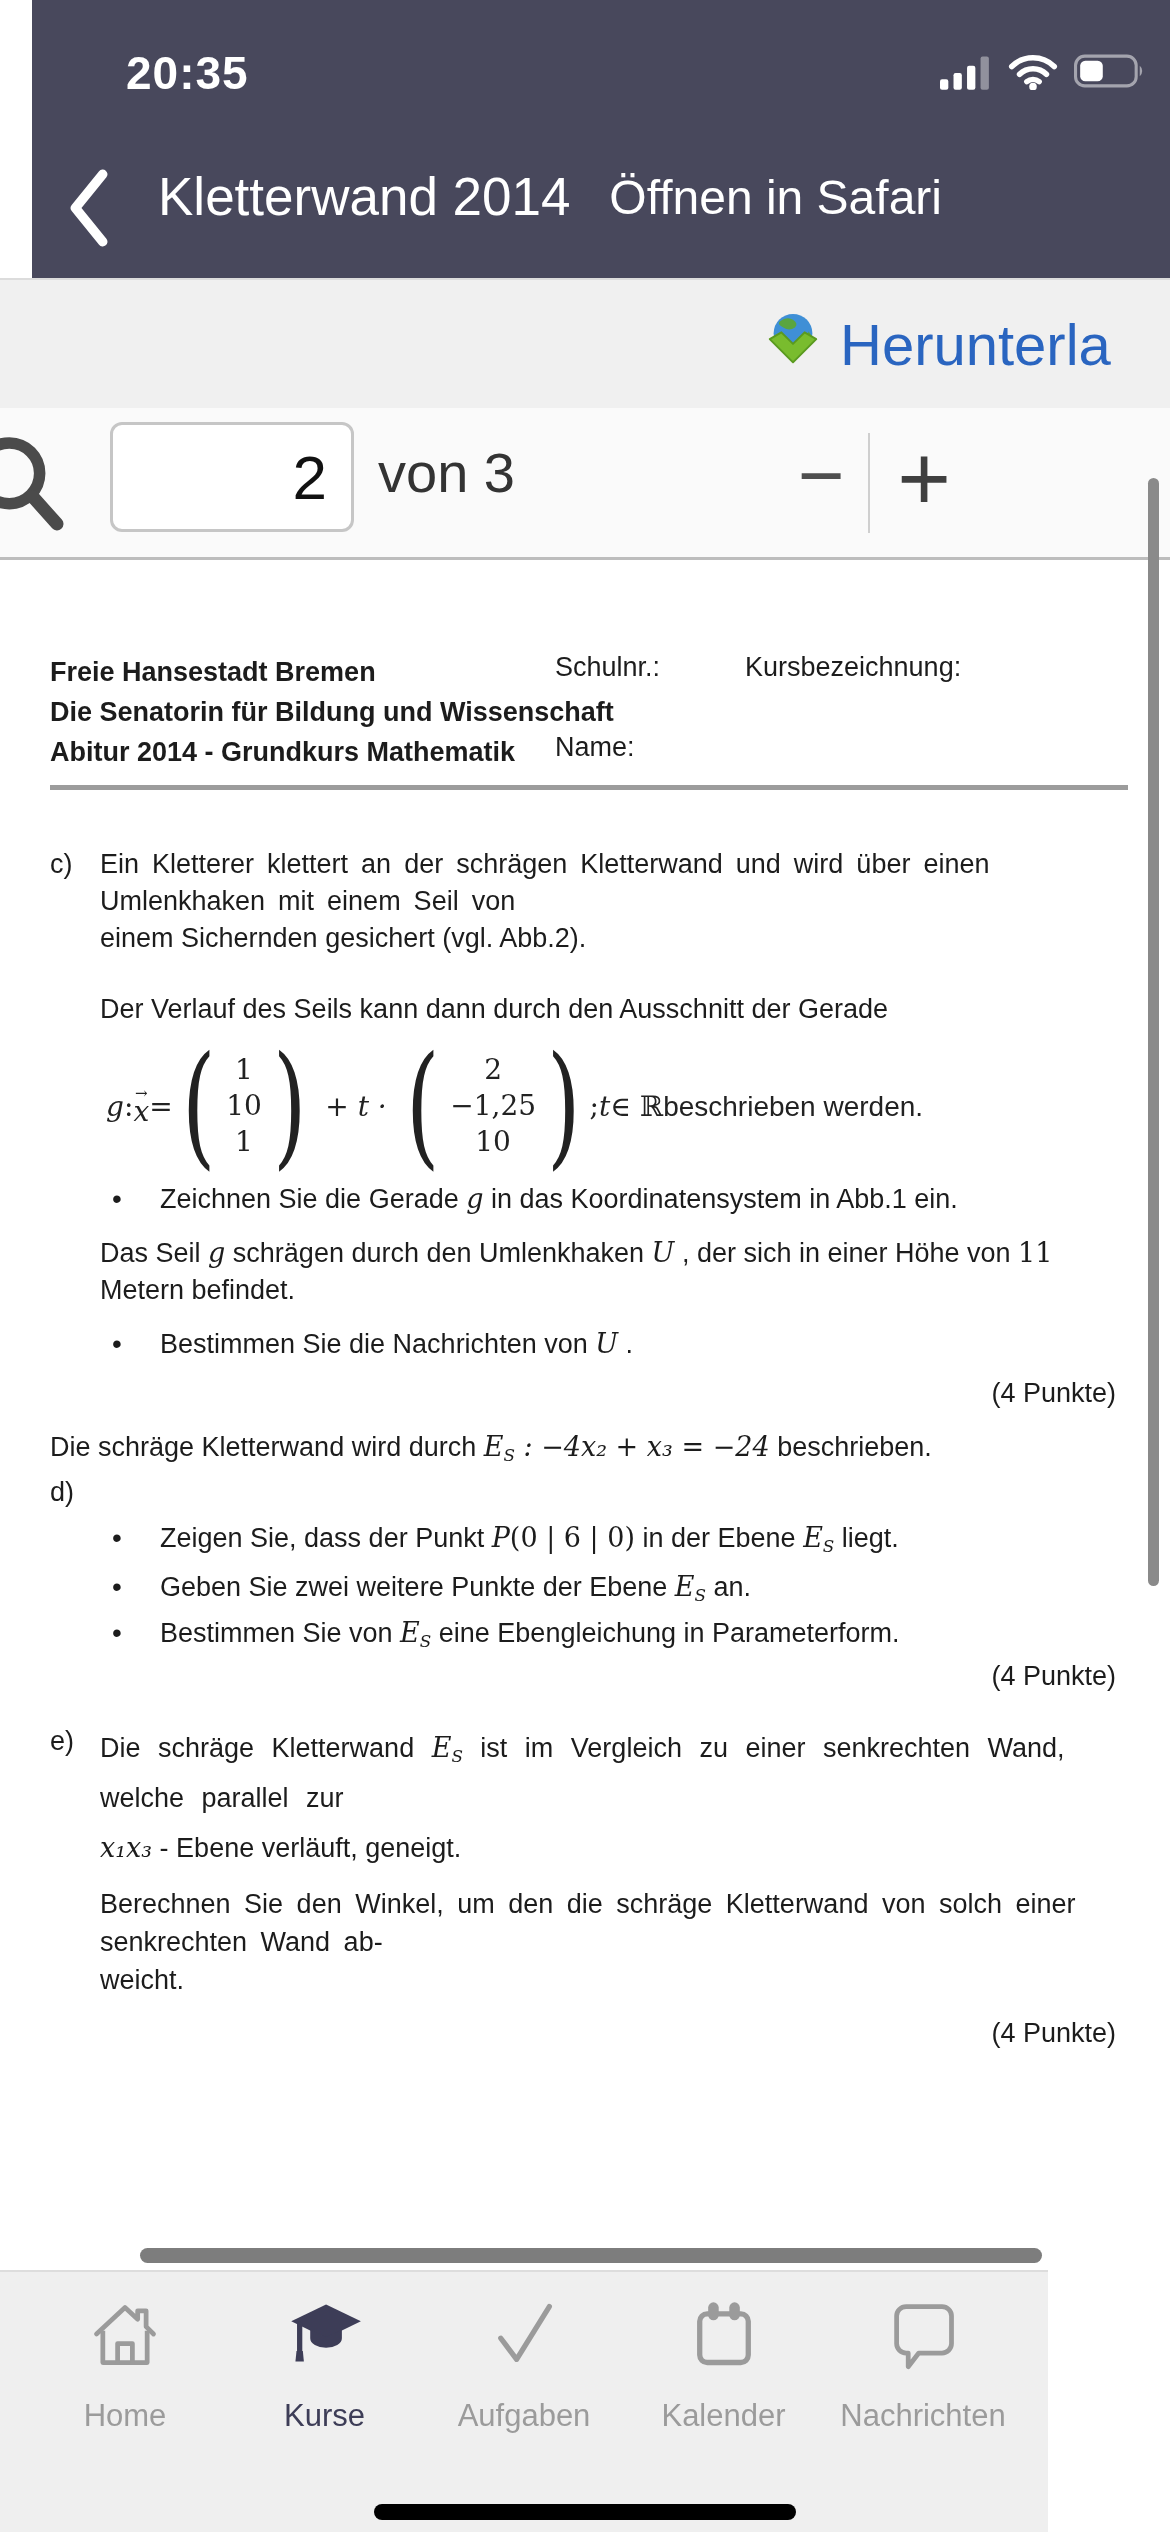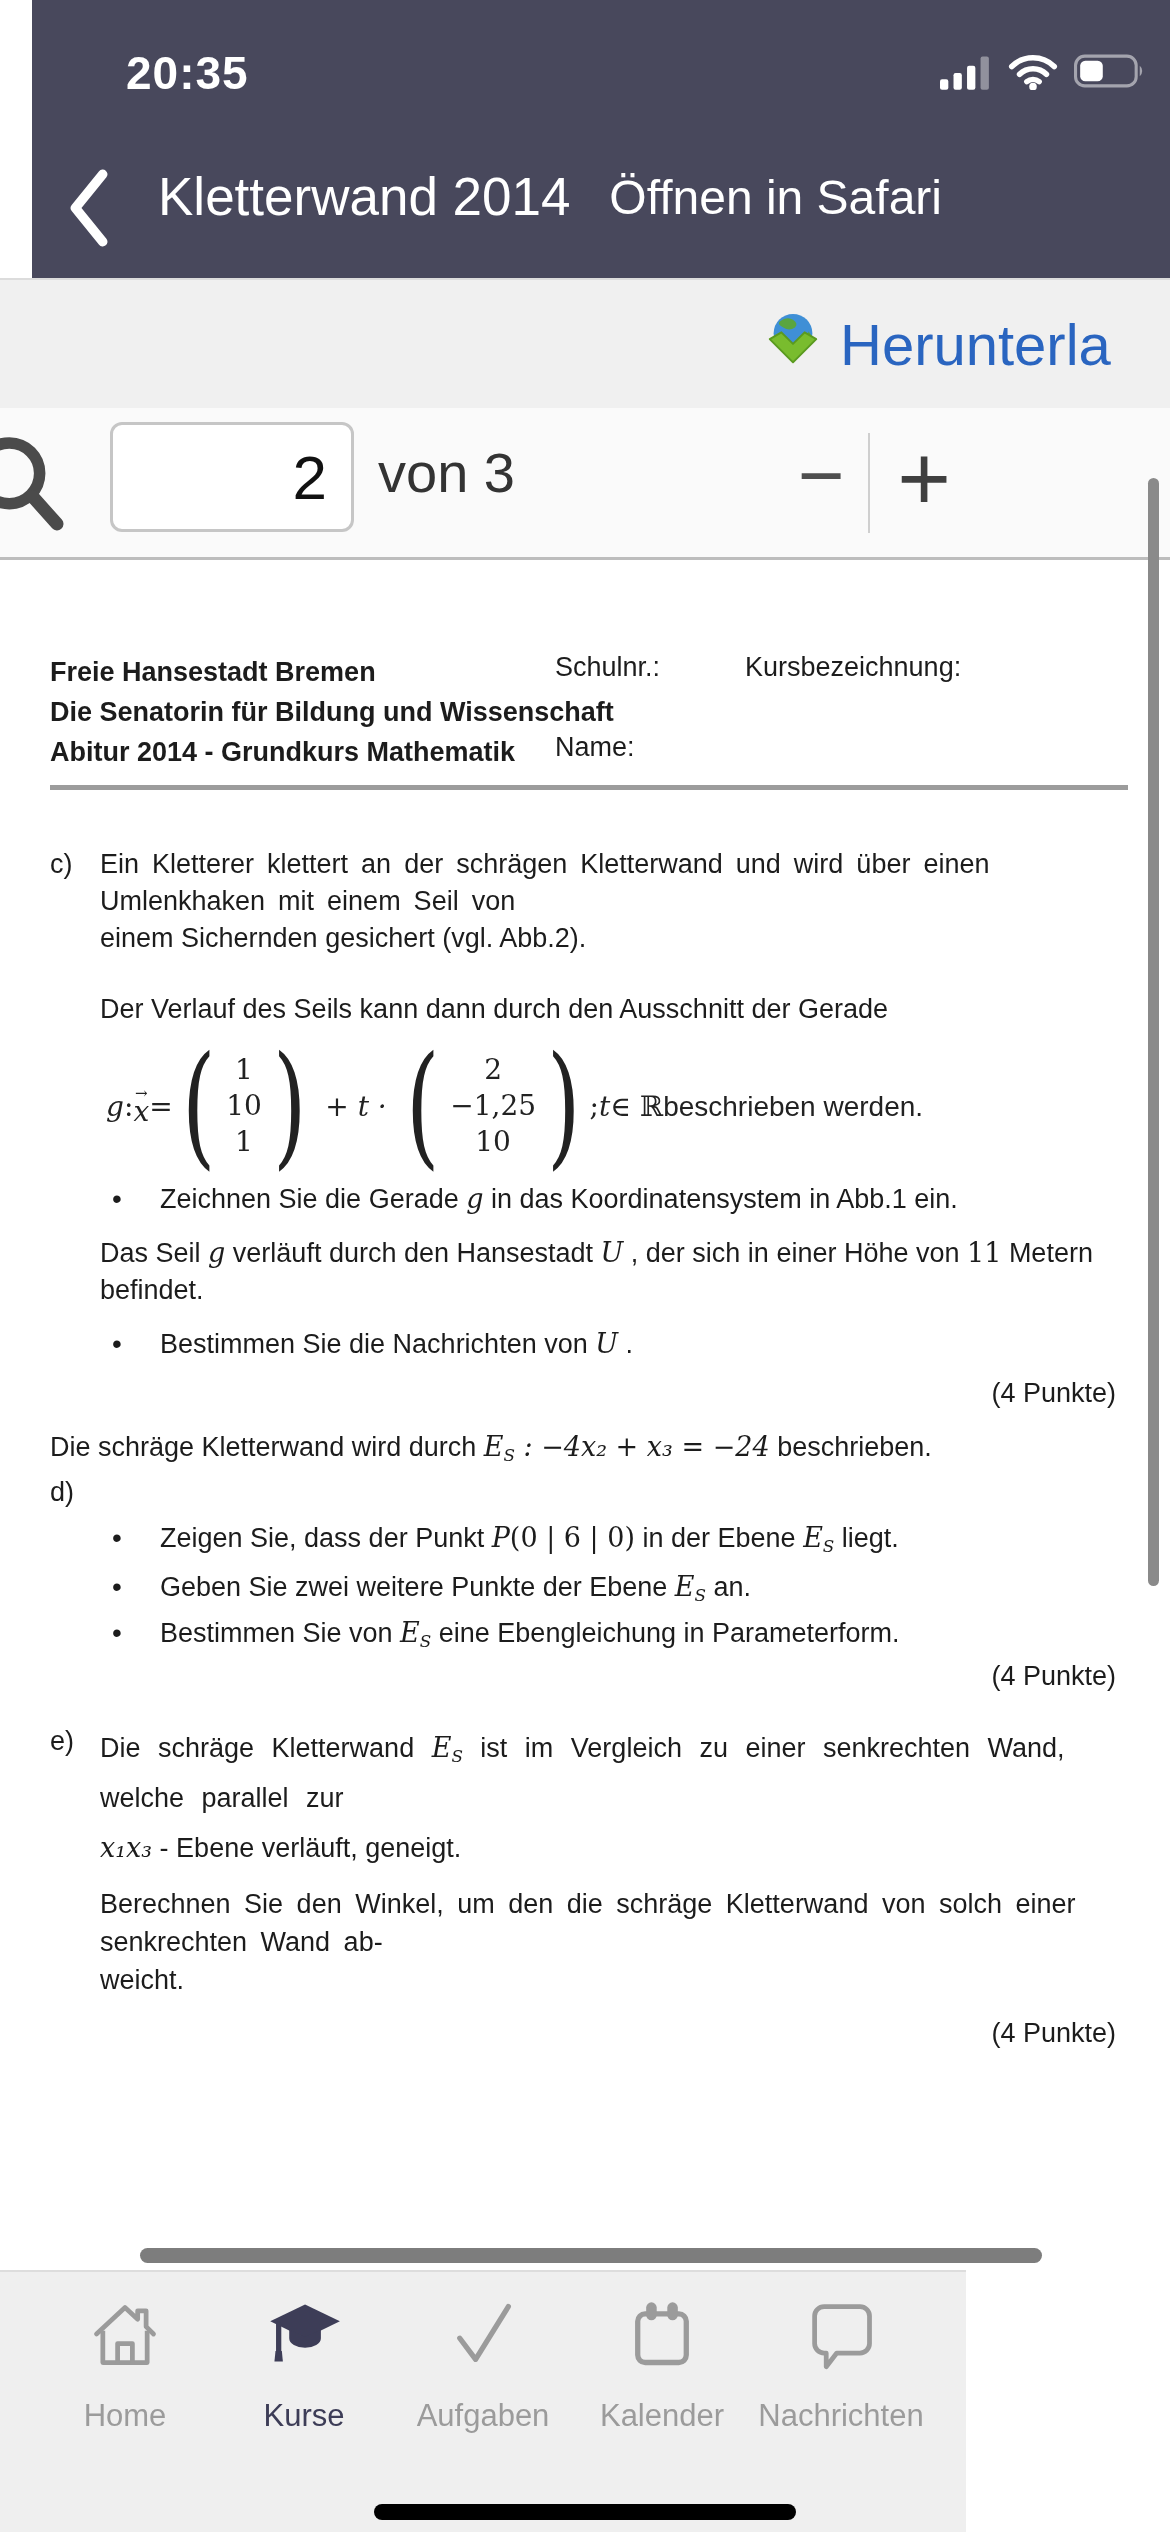--- a/index.html
+++ b/index.html
@@ -76,21 +76,21 @@
   .bdot { width:48px; flex:none; font-size:28px; }
   .btext { flex:1; }
   .indent { margin-left:50px; }
   .points { text-align:right; margin-right:12px; }
 
   .eblock { display:flex; }
   .eline { line-height:50px; }
   .p2 { line-height:38px; }
 
   
-  .tabbar { position:absolute; left:0; top:2270px; width:966px; height:262px;
+  .tabbar { position:absolute; left:0; top:2270px; width:1048px; height:262px;
             background:#efefef; border-top:2px solid #ddd; }
   .tabs { display:flex; justify-content:space-between; padding:24px 40px 0 40px; }
   .tab { display:flex; flex-direction:column; align-items:center; gap:18px;
          color:#9b9b9b; font-size:31px; min-width:170px; cursor:pointer; }
   .tab.active { color:#3d3d57; }
   .homebar { position:absolute; left:374px; top:2504px; width:422px; height:16px; border-radius:10px; background:#000; }
 </style>
 </head>
 <body>
 
@@ -215,21 +215,21 @@
       <span class="mr"> ∈ ℝ</span>
     <span class="sans">  beschrieben werden.</span>
   </div>
 
   <div class="bullet" style="margin-top:4px">
     <span class="bdot">•</span>
     <span class="btext"><span>Zeichnen Sie die Gerade  </span><span class="mi">g</span><span>  in das Koordinatensystem in Abb.1 ein.</span></span>
   </div>
 
   <div class="indent" style="margin-top:16px">
-    <span>Das Seil  </span><span class="mi">g</span><span>  verläuft durch den Hansestadt </span><span class="mi">U</span><span> , der sich in einer Höhe von </span><span class="mr">11</span><span> Metern befindet.</span>
+    <span>Das Seil  </span><span class="mi">g</span><span>  schrägen durch den Umlenkhaken </span><span class="mi">U</span><span> , der sich in einer Höhe von </span><span class="mr">11</span><span> Metern befindet.</span>
   </div>
 
   <div class="bullet" style="margin-top:16px">
     <span class="bdot">•</span>
     <span class="btext"><span>Bestimmen Sie die Nachrichten von </span><span class="mi">U</span><span> .</span></span>
   </div>
 
   <div class="points" style="margin-top:12px">(4 Punkte)</div>
 
   <div style="margin-top:16px">

